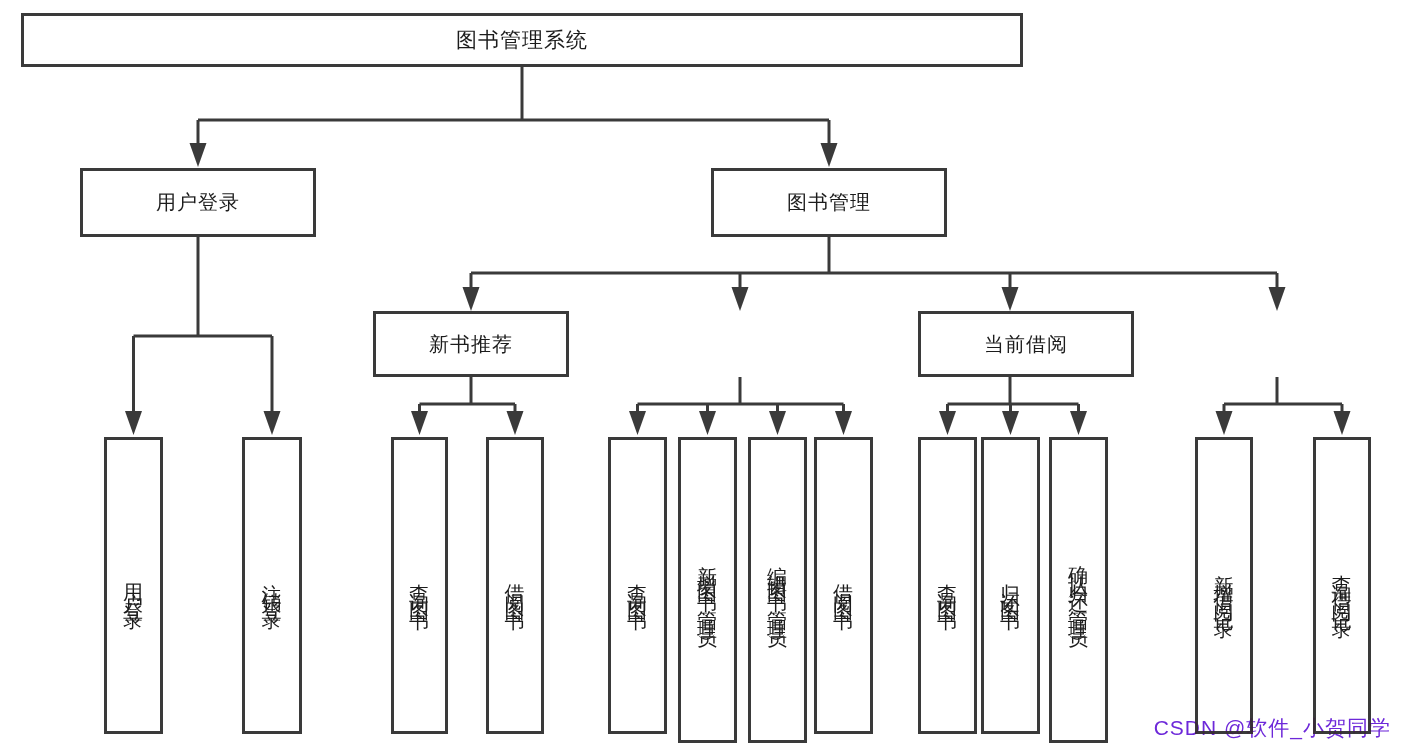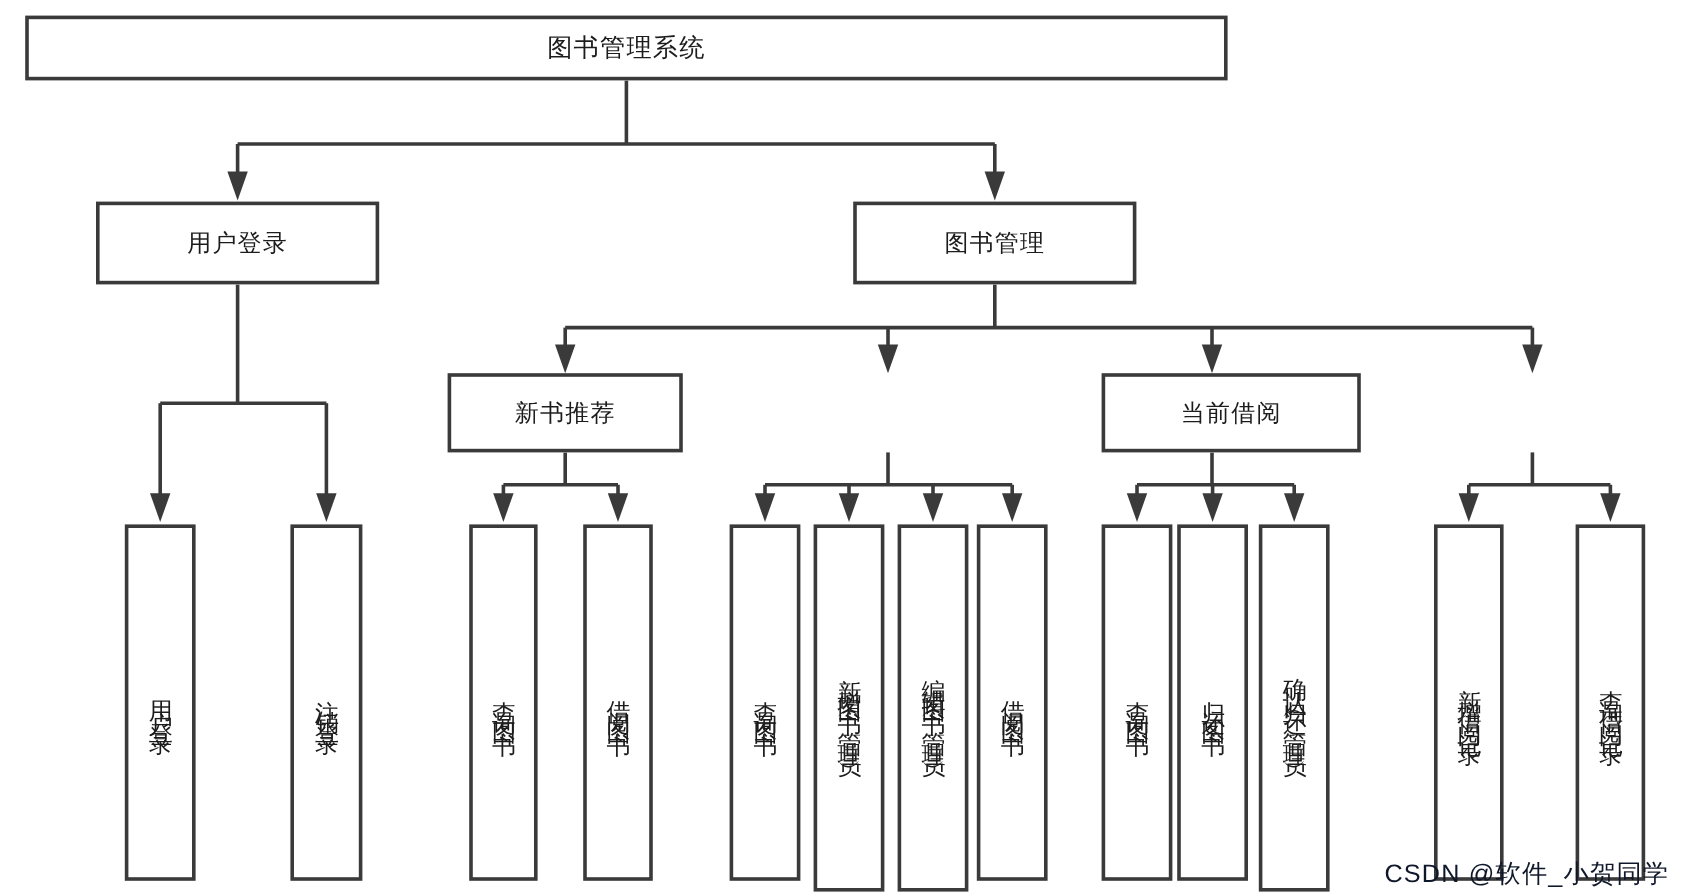--- a/index.html
+++ b/index.html
@@ -47,21 +47,21 @@
     text-orientation: mixed;
     letter-spacing: 9px;
     line-height: 1;
     white-space: nowrap;
   }
   #watermark {
     position: absolute;
     right: 14px;
     top: 714px;
     font-size: 21px;
-    color: #0f172a;
+    color: #6d28d9;
     letter-spacing: 1px;
     z-index: 5;
     mix-blend-mode: darken;
     white-space: nowrap;
   }
 </style>
 </head>
 <body>
 
 <div id="canvas">

